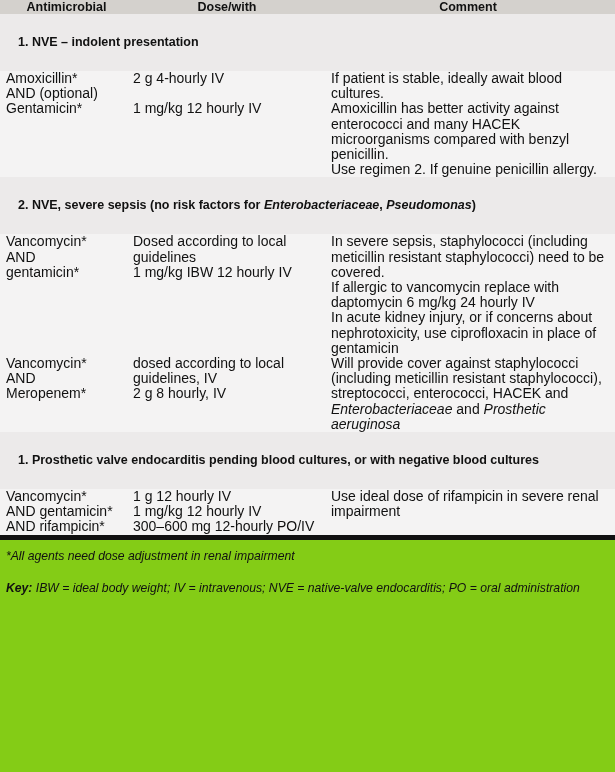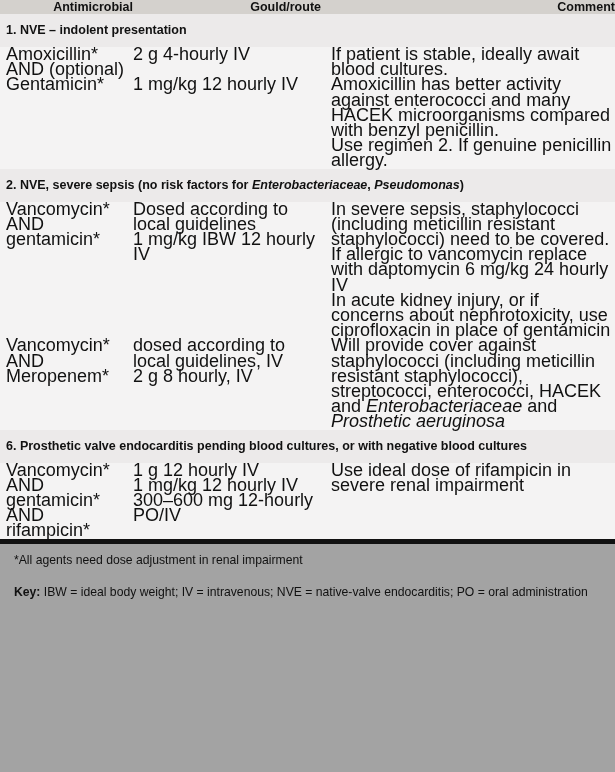--- a/index.html
+++ b/index.html
@@ -39,44 +39,44 @@
     border: 0;
   }
 
   
   .hdr-cell {
     background: #d4d1cd;
     font-weight: bold;
     font-size: 12.5px;
     line-height: 14px;
     padding: 9px 9px 12px 9px;
-    text-align: right;
+    text-align: center;
     border-right: 3px solid #eceaea;
     height: 14px;
   }
   .hdr-cell.last { border-right: 0; }
 
   
   .band td {
     background: #eceaea;
-    padding: 0;
+    padding: 12px;
   }
   .band-inner {
     font-weight: bold;
     font-size: 12.5px;
     line-height: 15px;
     padding: 9px 8px 9px 6px;
     background: #eceaea;
   }
   .band-inner i { font-style: italic; }
 
   
   .cell {
     background: #f4f3f3;
-    font-size: 18px;
+    font-size: 14px;
     line-height: 15.2px;
     padding: 8px 9px 10px 6px;
     border-right: 3px solid #eceaea;
     border-top: 3px solid #eceaea;
     border-bottom: 3px solid #eceaea;
   }
   .cell.c-first { padding-left: 6px; }
   .cell.c-last { border-right: 0; padding-left: 10px; margin-top: 16px; }
   .cell i { font-style: italic; }
   .cell p { margin: 0; }
@@ -84,26 +84,27 @@
 
   
   .black-rule {
     height: 5px;
     background: #111111;
     width: 615px;
   }
 
   
   .footer {
-    background: #a3a3a3;
+    background: #84cc16;
     flex: 1 1 auto;
-    padding: 9px 10px 0 14px;
+    padding: 9px 10px 0 6px;
     font-size: 12.2px;
     line-height: 15.5px;
     box-sizing: border-box;
+    font-style: italic;
   }
   .footer p { margin: 0; }
   .footer .note { margin-bottom: 17px; }
   .footer .keyline { margin-bottom: 12px; }
   .footer b { font-weight: bold; }
   .footer sup {
     font-size: 8.5px;
     vertical-align: super;
     line-height: 0;
   }
@@ -115,21 +116,21 @@
 
   <table class="tbl">
     <colgroup>
       <col class="c1">
         <col class="c2">
         <col class="c3">
     </colgroup>
     <thead>
       <tr>
         <th class="hdr-cell">Antimicrobial</th>
-        <th class="hdr-cell">Gould/route</th>
+        <th class="hdr-cell">Dose/with</th>
         <th class="hdr-cell last">Comment</th>
       </tr>
     </thead>
     <tbody>
 
       <tr class="band">
         <td colspan="3">
           <div class="band-inner">1. NVE – indolent presentation</div>
         </td>
       </tr>
@@ -151,21 +152,21 @@
       </tr>
 
       <tr>
         <td class="cell c-first">Vancomycin*<br>AND<br>Meropenem*</td>
         <td class="cell">dosed according to local guidelines, IV<br>2 g 8 hourly, IV</td>
         <td class="cell c-last">Will provide cover against staphylococci (including meticillin resistant staphylococci), streptococci, enterococci, HACEK and <i>Enterobacteriaceae</i> and <i>Prosthetic aeruginosa</i></td>
       </tr>
 
       <tr class="band">
         <td colspan="3">
-          <div class="band-inner">6. Prosthetic valve endocarditis pending blood cultures, or with negative blood cultures</div>
+          <div class="band-inner">1. Prosthetic valve endocarditis pending blood cultures, or with negative blood cultures</div>
         </td>
       </tr>
       <tr>
         <td class="cell c-first">Vancomycin*<br>AND gentamicin*<br>AND rifampicin*</td>
         <td class="cell">1 g 12 hourly IV<br>1 mg/kg 12 hourly IV<br>300–600 mg 12-hourly PO/IV</td>
         <td class="cell c-last">Use ideal dose of rifampicin in severe renal impairment</td>
       </tr>
 
     </tbody>
   </table>

